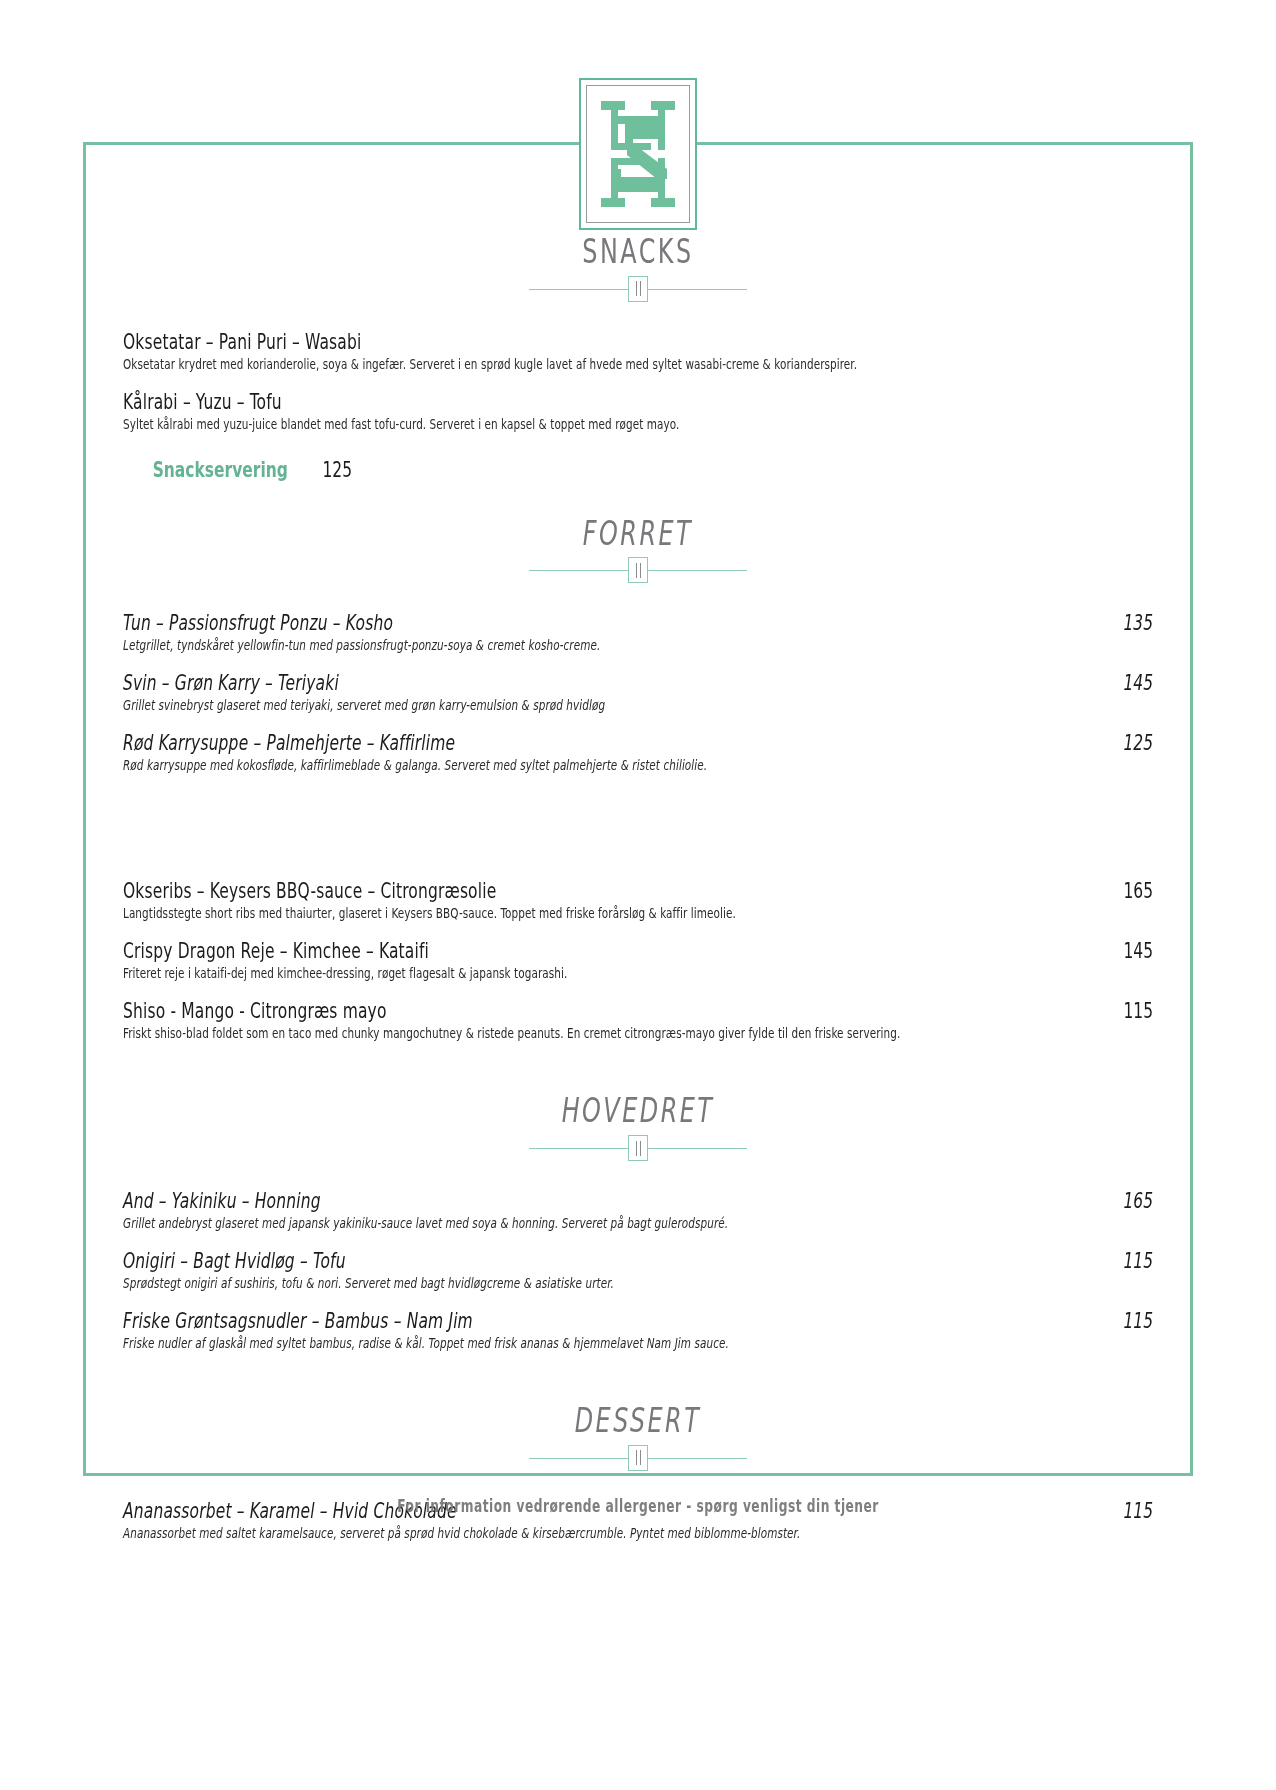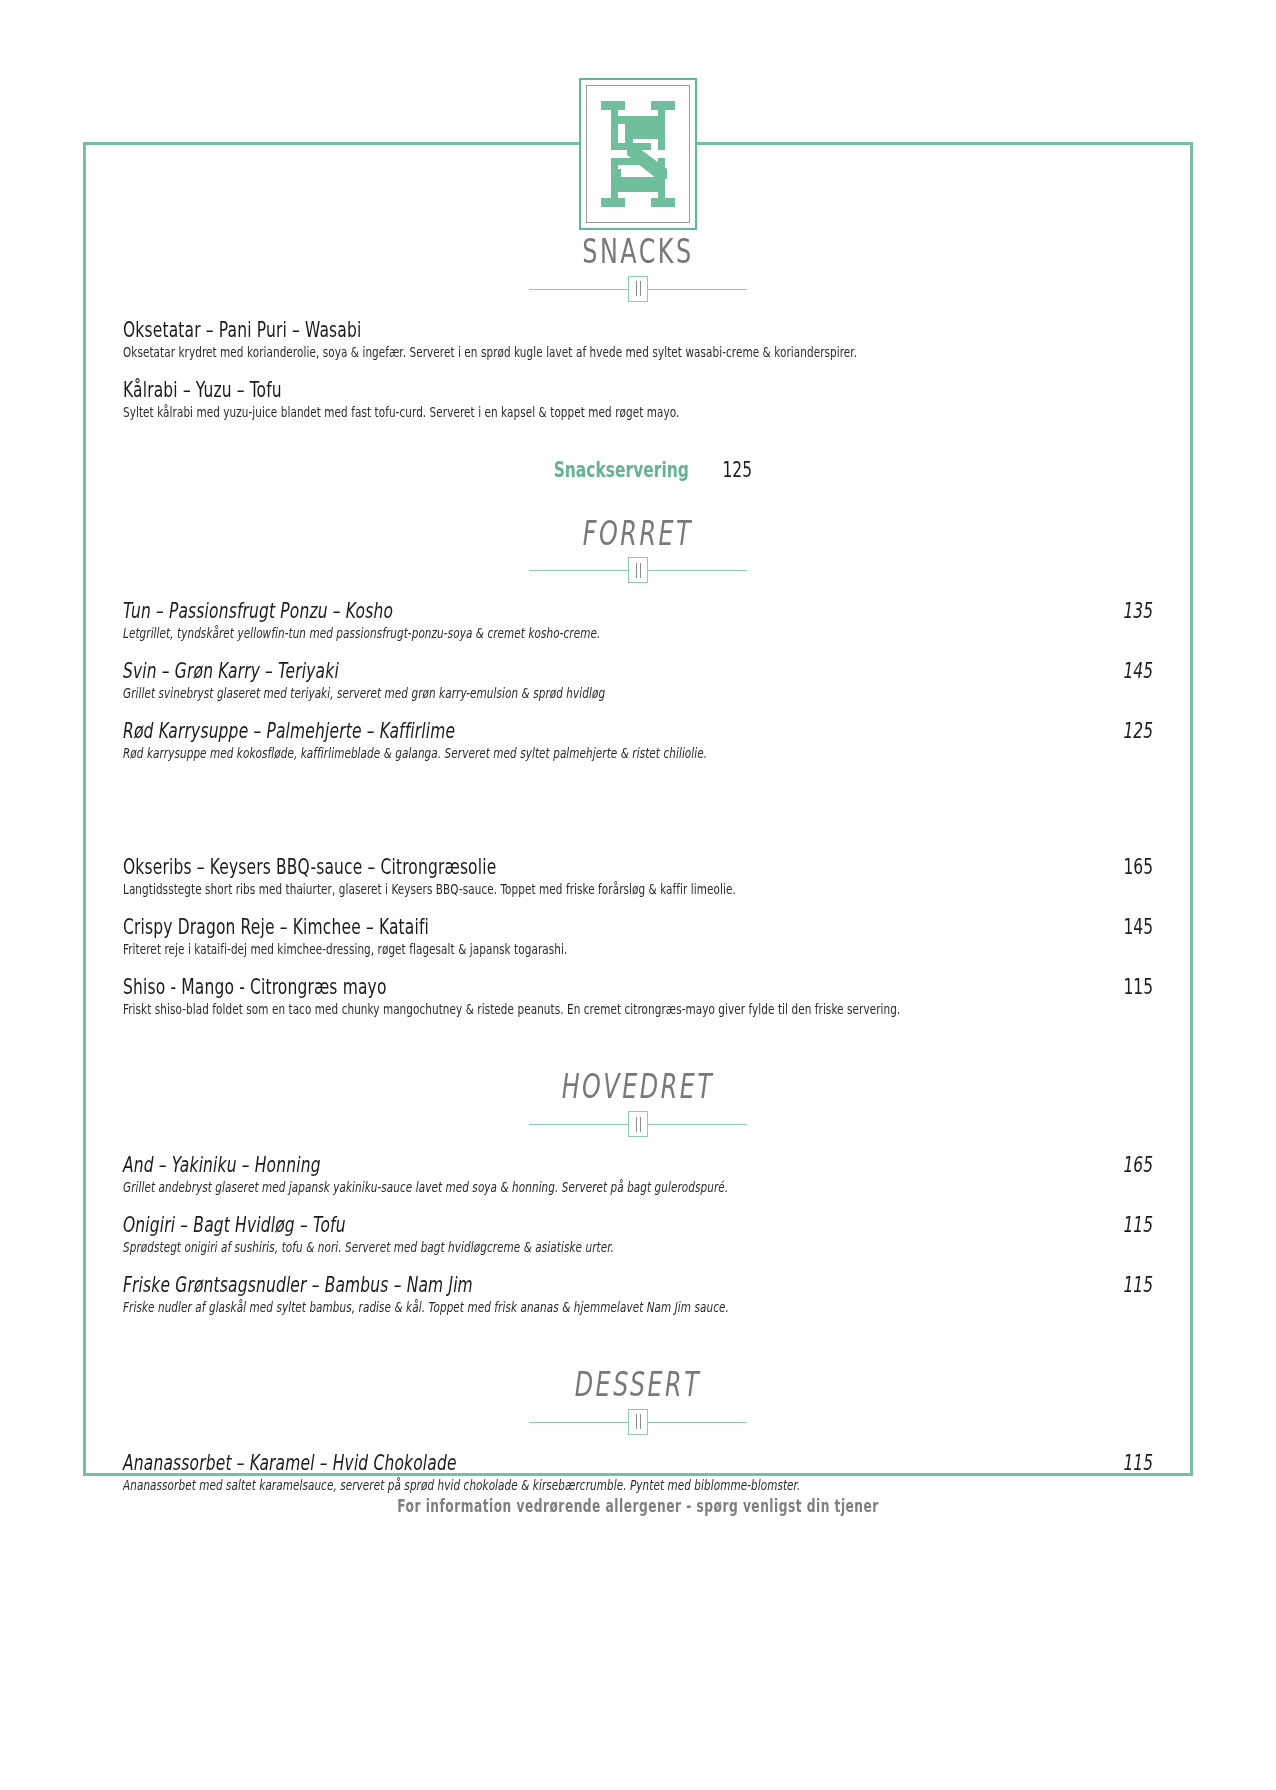--- a/index.html
+++ b/index.html
@@ -123,21 +123,21 @@
   .divider .orn i {
     display: block;
     width: 5px;
     height: 15px;
     border-left: 1.5px solid #8b8b8b;
     border-right: 1.5px solid #8b8b8b;
     box-sizing: border-box;
   }
 
   
-  .items { margin-top: 16px; }
+  .items { margin-top: 28px; }
   .item { margin-bottom: 18px; }
   .item-row {
     display: flex;
     align-items: baseline;
     justify-content: space-between;
   }
   .item-name {
     font-family: "DejaVu Sans Condensed", "Liberation Sans Narrow", "Liberation Sans", sans-serif;
     font-size: 21px;
     color: #1b1b1b;
@@ -164,23 +164,23 @@
     margin-top: 2px;
     transform: scaleX(0.80);
     transform-origin: left center;
     white-space: nowrap;
     letter-spacing: 0.1px;
   }
 
   
   .snack-total {
     display: flex;
-    justify-content: center;
+    justify-content: flex-start;
     align-items: baseline;
-    margin-top: 38px;
+    margin-top: 26px;
     gap: 28px;
   }
   .snack-total .label {
     font-family: "DejaVu Sans Condensed", "Liberation Sans Narrow", "Liberation Sans", sans-serif;
     font-size: 21px;
     font-weight: bold;
     color: #64b392;
     transform: scaleX(0.82);
     transform-origin: right center;
     white-space: nowrap;

